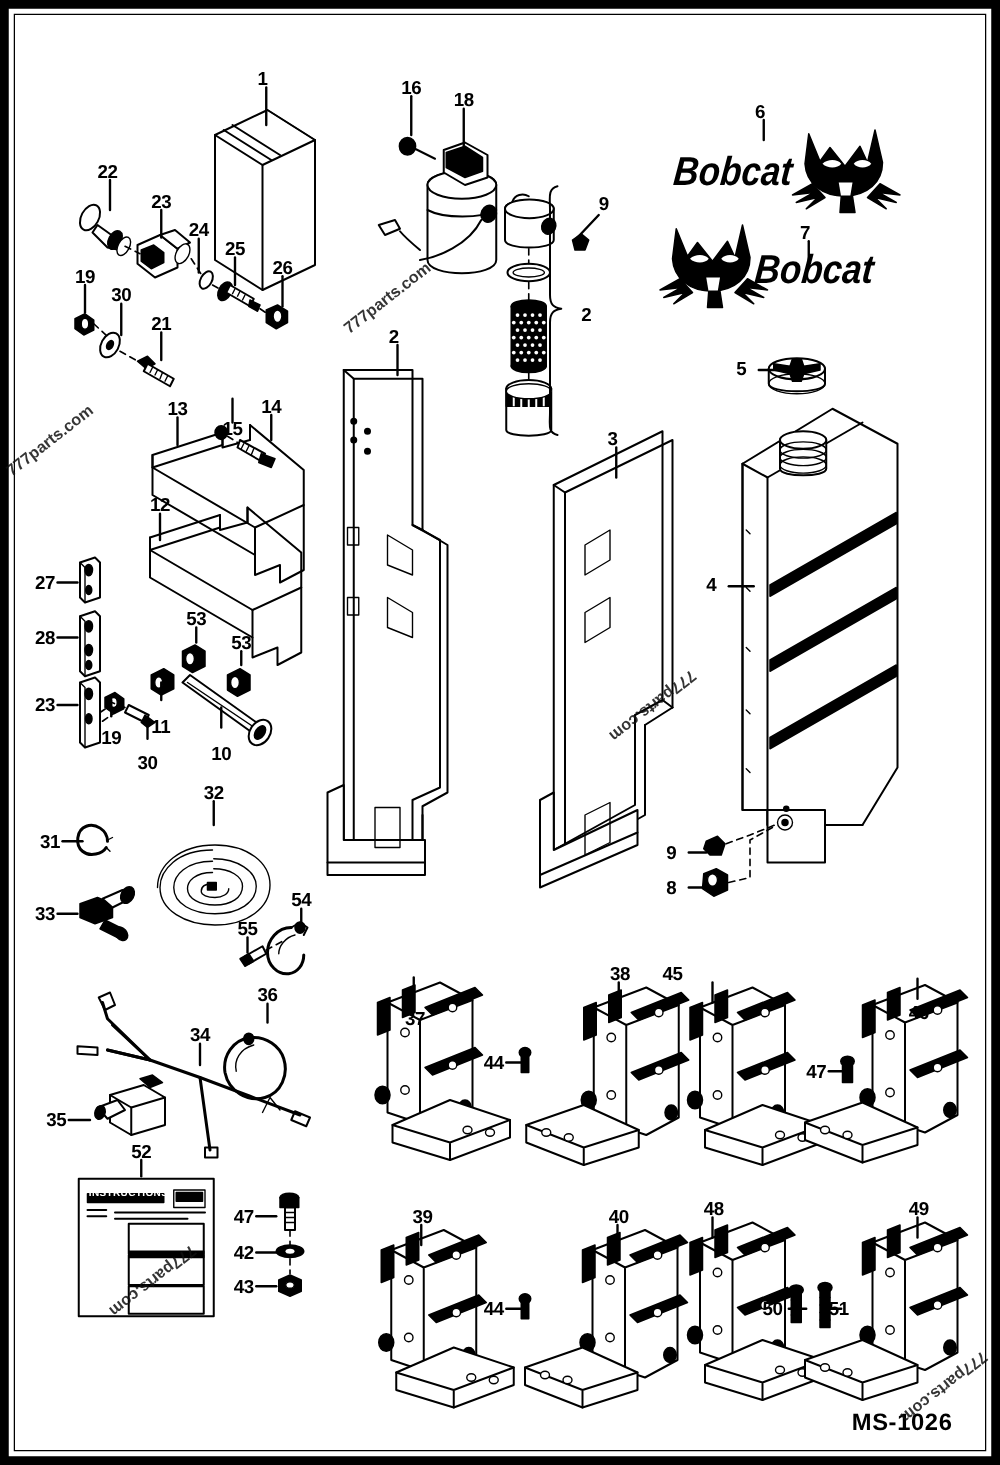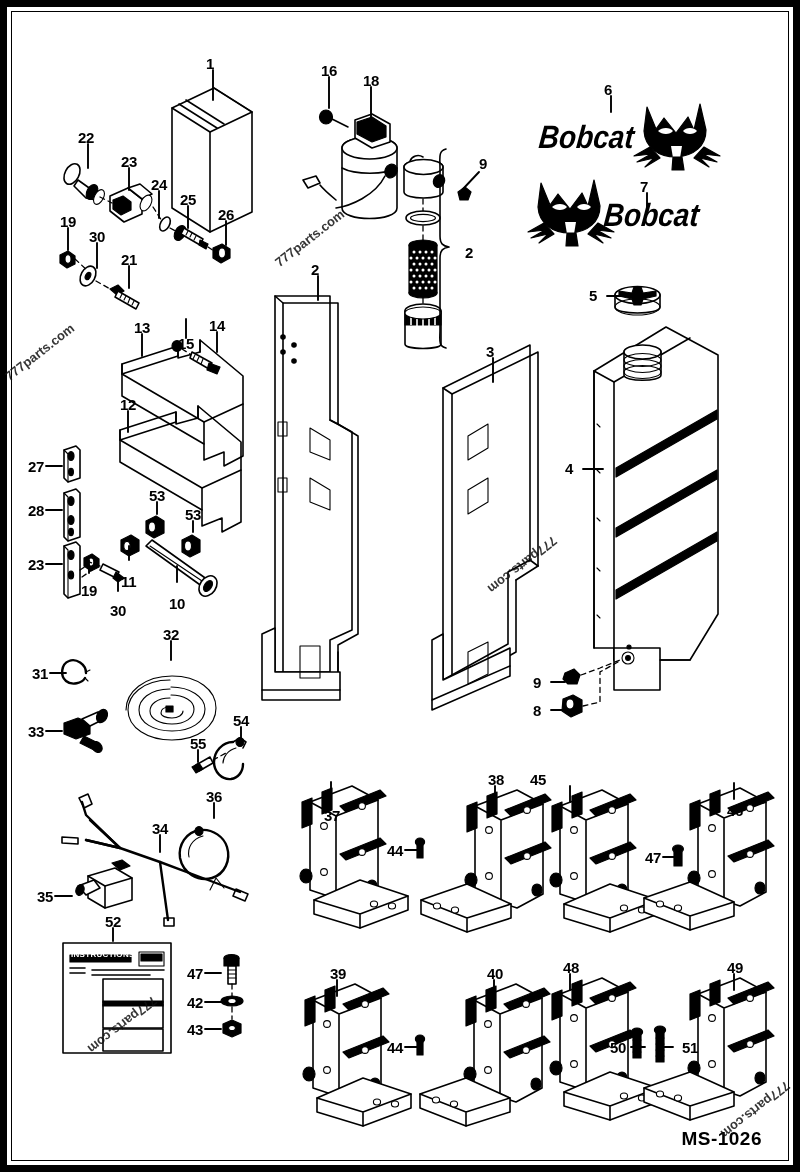--- a/index.html
+++ b/index.html
@@ -738,21 +738,21 @@
       <div class="lbl num" style="left: 530px; top: 772px;">45</div>
       <div class="lbl num" style="left: 727px; top: 803px;">46</div>
       <div class="lbl num" style="left: 387px; top: 843px;">44</div>
       <div class="lbl num" style="left: 645px; top: 850px;">47</div>
       <div class="lbl num" style="left: 330px; top: 966px;">39</div>
       <div class="lbl num" style="left: 487px; top: 966px;">40</div>
       <div class="lbl num" style="left: 563px; top: 960px;">48</div>
       <div class="lbl num" style="left: 727px; top: 960px;">49</div>
       <div class="lbl num" style="left: 387px; top: 1040px;">44</div>
       <div class="lbl num" style="left: 610px; top: 1040px;">50</div>
-      <div class="lbl num" style="left: 682px; top: 1040px;">51</div>
+      <div class="lbl num" style="left: 663px; top: 1040px;">51</div>
       <div class="lbl num" style="left: 533px; top: 703px;">8</div>
       <div class="lbl num" style="left: 533px; top: 675px;">9</div>
     </div>
   <div id="watermark-layer">
       <div class="wm" style="left: 272px; top: 258px; font-size: 13px; opacity: 0.85; transform: rotate(-38deg); transform-origin: left top;">777parts.com</div>
       <div class="wm" style="left: 2px; top: 372px; font-size: 13px; opacity: 0.85; transform: rotate(-38deg); transform-origin: left top;">777parts.com</div>
       <div class="wm" style="left: 560px; top: 545px; font-size: 13px; opacity: 0.85; transform: rotate(142deg); transform-origin: left top;">777parts.com</div>
       <div class="wm" style="left: 160px; top: 1005px; font-size: 13px; opacity: 0.85; transform: rotate(142deg); transform-origin: left top;">777parts.com</div>
       <div class="wm" style="left: 793px; top: 1090px; font-size: 13px; opacity: 0.85; transform: rotate(142deg); transform-origin: left top;">777parts.com</div>
     </div>

